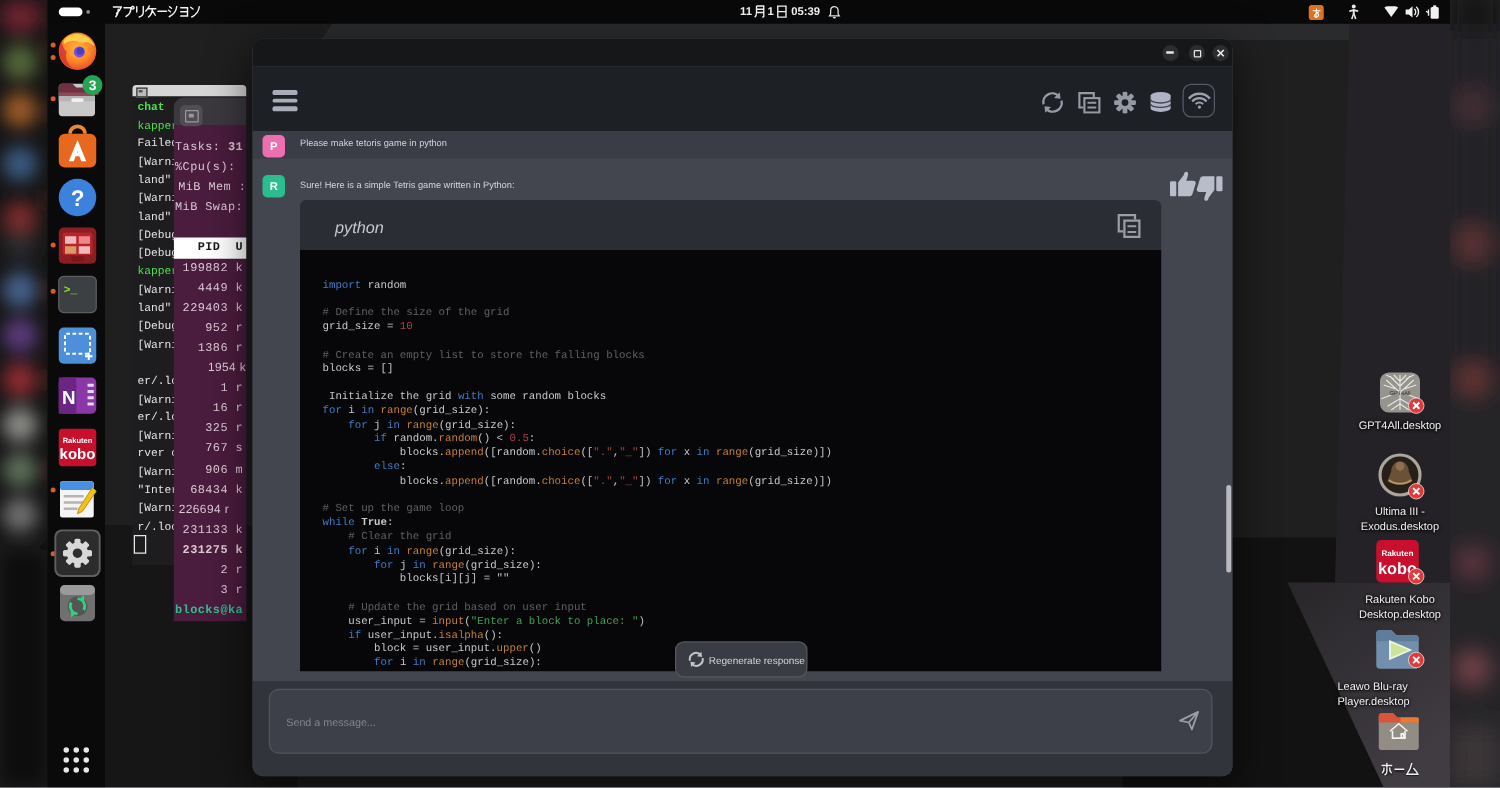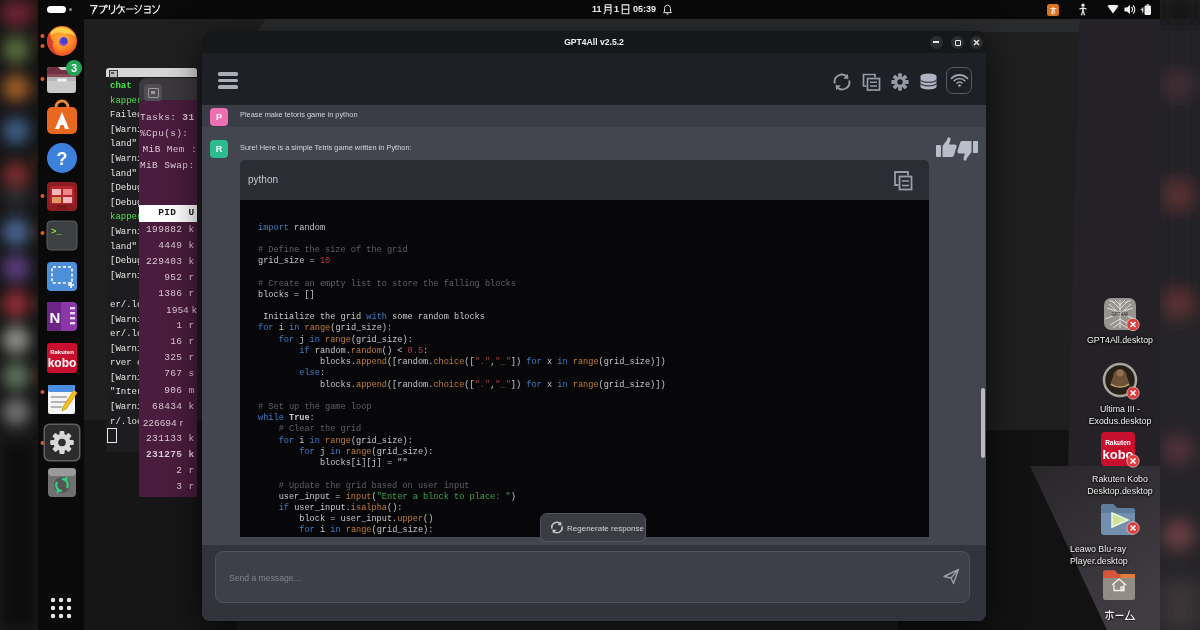--- a/index.html
+++ b/index.html
@@ -287,21 +287,21 @@
     <div class="abs" style="left:5px;top:6px;width:18px;height:17px;background:#504e53;border-radius:4px;">
       <div class="abs" style="left:4px;top:4px;width:9px;height:8px;border:1.2px solid #9a989e;border-radius:1px;"></div>
       <div class="abs" style="left:6.5px;top:6.5px;width:4px;height:3px;background:#9a989e;"></div>
     </div>
     <div class="abs" id="pterm" style="left:1px;top:32px;width:57px;">
         <div style="height:16.1px;line-height:16.1px;white-space:pre;font-family:'Liberation Mono',monospace;font-size:9.5px;letter-spacing:0.35px;color:#dbc9d4;">Tasks: <b>31</b></div>
         <div style="height:16.1px;line-height:16.1px;white-space:pre;font-family:'Liberation Mono',monospace;font-size:9.5px;letter-spacing:0.35px;color:#dbc9d4;">%Cpu(s):</div>
         <div style="height:16.1px;line-height:16.1px;white-space:pre;font-family:'Liberation Mono',monospace;font-size:9.5px;letter-spacing:0.35px;color:#dbc9d4;text-align:right;">MiB Mem :</div>
         <div style="height:16.1px;line-height:16.1px;white-space:pre;font-family:'Liberation Mono',monospace;font-size:9.5px;letter-spacing:0.35px;color:#dbc9d4;">MiB Swap:</div>
         <div style="height:16.1px;line-height:16.1px;white-space:pre;font-family:'Liberation Mono',monospace;font-size:9.5px;letter-spacing:0.35px;color:#dbc9d4;"></div>
-        <div style="height:16.1px;line-height:16.1px;white-space:pre;font-family:'Liberation Mono',monospace;font-size:9.5px;letter-spacing:0.35px;color:#dbc9d4;background:#ffffff;color:#1a1a1a;font-weight:bold;margin-left:-1px;padding-left:1px;width:58px;margin-top:15px;">   PID  U</div>
+        <div style="height:16.1px;line-height:16.1px;white-space:pre;font-family:'Liberation Mono',monospace;font-size:9.5px;letter-spacing:0.35px;color:#dbc9d4;background:#ffffff;color:#1a1a1a;font-weight:bold;margin-left:-1px;padding-left:1px;width:58px;">   PID  U</div>
         <div style="height:16.1px;line-height:16.1px;white-space:pre;font-family:'Liberation Mono',monospace;font-size:9.5px;letter-spacing:0.35px;color:#dbc9d4;"> 199882 k</div>
         <div style="height:16.1px;line-height:16.1px;white-space:pre;font-family:'Liberation Mono',monospace;font-size:9.5px;letter-spacing:0.35px;color:#dbc9d4;">   4449 k</div>
         <div style="height:16.1px;line-height:16.1px;white-space:pre;font-family:'Liberation Mono',monospace;font-size:9.5px;letter-spacing:0.35px;color:#dbc9d4;"> 229403 k</div>
         <div style="height:16.1px;line-height:16.1px;white-space:pre;font-family:'Liberation Mono',monospace;font-size:9.5px;letter-spacing:0.35px;color:#dbc9d4;">    952 r</div>
         <div style="height:16.1px;line-height:16.1px;white-space:pre;font-family:'Liberation Mono',monospace;font-size:9.5px;letter-spacing:0.35px;color:#dbc9d4;">   1386 r</div>
         <div style="height:16.1px;line-height:16.1px;white-space:pre;font-family:Liberation Sans, sans-serif;font-size:9.5px;letter-spacing:0.35px;color:#dbc9d4;text-align:right;">   1954 k</div>
         <div style="height:16.1px;line-height:16.1px;white-space:pre;font-family:'Liberation Mono',monospace;font-size:9.5px;letter-spacing:0.35px;color:#dbc9d4;">      1 r</div>
         <div style="height:16.1px;line-height:16.1px;white-space:pre;font-family:'Liberation Mono',monospace;font-size:9.5px;letter-spacing:0.35px;color:#dbc9d4;">     16 r</div>
         <div style="height:16.1px;line-height:16.1px;white-space:pre;font-family:'Liberation Mono',monospace;font-size:9.5px;letter-spacing:0.35px;color:#dbc9d4;">    325 r</div>
         <div style="height:16.1px;line-height:16.1px;white-space:pre;font-family:'Liberation Mono',monospace;font-size:9.5px;letter-spacing:0.35px;color:#dbc9d4;">    767 s</div>
@@ -371,21 +371,20 @@
     </svg>
   </div>
 
   <div class="abs" id="win" style="left:202px;top:31px;width:784px;height:590px;border-radius:8px;background:#44464f;box-shadow:0 10px 34px rgba(0,0,0,.65);overflow:hidden;">
     <div class="abs" style="left:0;top:0;width:784px;height:22px;background:#161718;"></div>
     <div class="abs" style="left:0;top:22px;width:784px;height:52px;background:#1d2126;"></div>
     <div class="abs" style="left:0;top:74px;width:784px;height:22px;background:#3a3c46;"></div>
     <div class="abs" style="left:0;top:96px;width:784px;height:418px;background:#44464f;"></div>
     <div class="abs" style="left:0;top:514px;width:784px;height:76px;background:#32343c;"></div>
 
-    <div class="abs" style="left:0;top:0;width:784px;height:22px;text-align:center;font-size:8.6px;font-weight:bold;color:#eceff1;line-height:23px;">GPT4All v2.5.2</div>
     <div class="abs" style="left:727.5px;top:4.5px;width:13px;height:13px;border-radius:50%;background:#2c2d2e;color:#e8e8e8;">
         <div class="abs" style="left:3.5px;top:5.5px;width:6px;height:1.6px;background:#e8e8e8;"></div>
       </div>
     <div class="abs" style="left:748.5px;top:4.5px;width:13px;height:13px;border-radius:50%;background:#2c2d2e;">
         <div class="abs" style="left:4px;top:4px;width:4.6px;height:4.6px;border:1.4px solid #e8e8e8;border-radius:1px;"></div>
       </div>
     <div class="abs" style="left:767.5px;top:4.5px;width:13px;height:13px;border-radius:50%;background:#2c2d2e;">
       <svg class="abs" style="left:3px;top:3px;" width="7" height="7" viewBox="0 0 7 7">
           <path d="M1 1 L6 6 M6 1 L1 6" stroke="#e8e8e8" stroke-width="1.4"></path>
         </svg>
@@ -449,21 +448,21 @@
     <svg class="abs" style="left:732px;top:104px;" width="46" height="28" viewBox="0 0 46 28">
       <g fill="#b9bdc9">
         <rect x="2" y="10" width="5" height="12" rx="1"></rect>
         <path d="M8.5 11 l4.5 -6 c0.5 -2 1 -3 2.5 -2.5 c1.5 0.5 1 2.5 0.5 4 l-1 3 h5.5 c1.5 0 2.5 1 2 2.5 l-2.5 8 c-0.3 1.2 -1 2 -2.5 2 h-9 Z"></path>
         <rect x="39" y="6" width="5" height="12" rx="1"></rect>
         <path d="M37.5 17 l-4.5 6 c-0.5 2 -1 3 -2.5 2.5 c-1.5 -0.5 -1 -2.5 -0.5 -4 l1 -3 h-5.5 c-1.5 0 -2.5 -1 -2 -2.5 l2.5 -8 c0.3 -1.2 1 -2 2.5 -2 h9 Z"></path>
       </g>
     </svg>
 
     <div class="abs" style="left:38px;top:129px;width:689px;height:40px;background:#2b2d35;border-radius:5px 5px 0 0;">
-      <div class="abs" style="left:8px;top:13.5px;font-size:10px;color:#c6c9cf;">python</div>
+      <div class="abs" style="left:28px;top:13.5px;font-size:13px;color:#c6c9cf;font-style:italic;">python</div>
       <svg class="abs" style="left:653px;top:10px;" width="20" height="21" viewBox="0 0 20 21">
         <path d="M5.5 15 L2 15 L2 2 L15 2 L15 5.5" fill="none" stroke="#9a9da6" stroke-width="1.8"></path>
         <rect x="6.5" y="6.5" width="12" height="13" fill="none" stroke="#9a9da6" stroke-width="1.8"></rect>
         <path d="M9 11 h7 M9 15.5 h7" stroke="#9a9da6" stroke-width="1.6"></path>
       </svg>
     </div>
     <div class="abs" style="left:38px;top:169px;width:689px;height:337px;background:#07070a;overflow:hidden;">
       <pre class="mono" id="codepre" style="margin:0;position:absolute;left:18px;top:22.5px;font-size:8.6px;line-height:11.22px;color:#c6c8ca;"><span style="color:#3f7dc4">import</span> random
 
 <span style="color:#5d6063"># Define the size of the grid</span>

